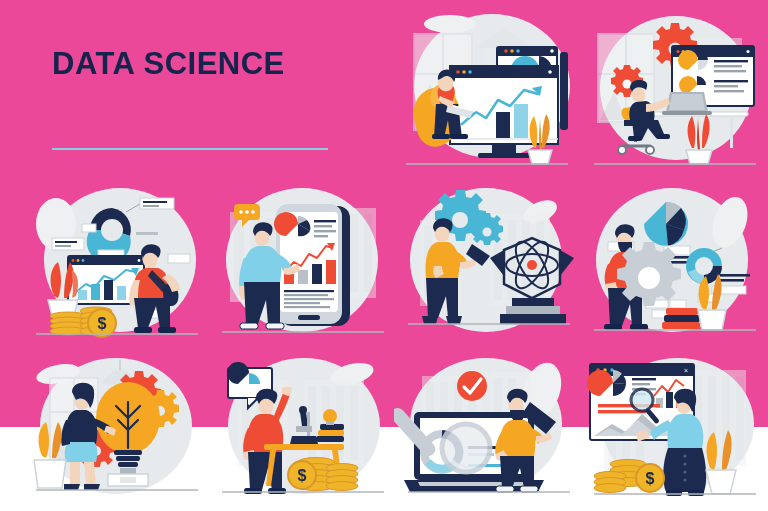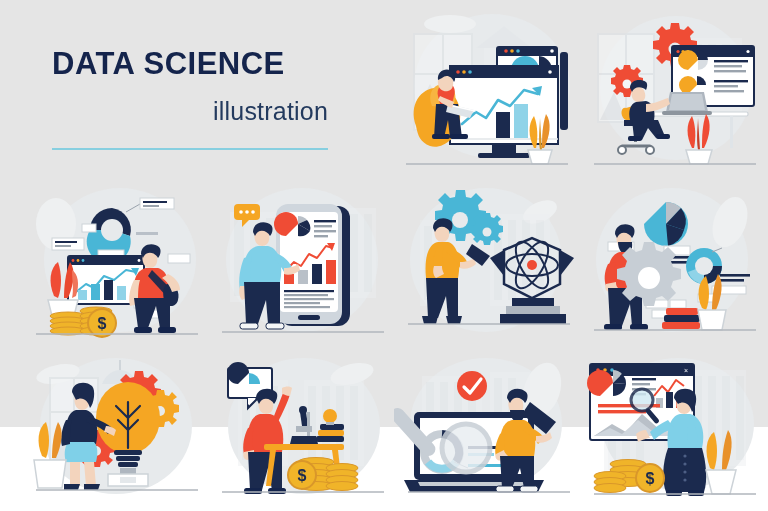--- a/index.html
+++ b/index.html
@@ -5,21 +5,21 @@
   * { box-sizing: border-box; margin: 0; padding: 0; }
   html, body {
     width: 768px; height: 511px;
     background: #ffffff;
     font-family: "Liberation Sans", sans-serif;
     overflow: hidden;
   }
   #sheet {
     position: relative;
     width: 768px; height: 427px;
-    background: #e5e5e5;
+    background: #ec4899;
   }
 
   
   #title-block {
     position: absolute;
     left: 52px; top: 48px;
     width: 276px; height: 105px;
   }
   #main-title {
     font-size: 31px;
@@ -51,21 +51,20 @@
   }
   .panel svg { display: block; width: 100%; height: 100%; }
 </style>
 </head>
 <body>
 
 <div id="sheet">
 
   <div id="title-block">
     <div id="main-title">DATA SCIENCE</div>
-    <div id="sub-title">illustration</div>
     <div id="title-rule"></div>
   </div>
 
   <div class="panel" style="left:392px; top:8px; width:186px; height:168px;">
     <svg viewBox="0 0 186 168">
       <ellipse cx="100" cy="78" rx="78" ry="72" fill="#e7eaec"></ellipse>
       <ellipse cx="58" cy="16" rx="26" ry="9" fill="#eef0f1"></ellipse>
       <g opacity=".55">
         <rect x="22" y="26" width="58" height="96" fill="#f4f6f7"></rect>
         <rect x="22" y="26" width="58" height="96" fill="none" stroke="#dde1e4" stroke-width="2"></rect>

